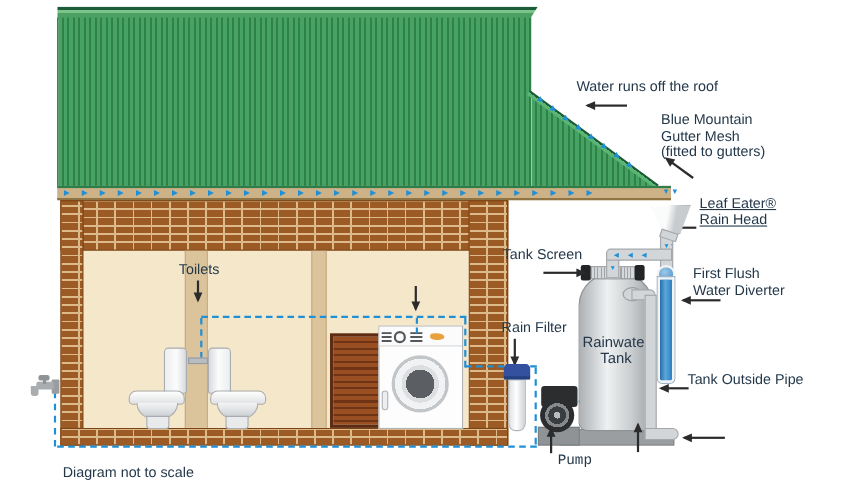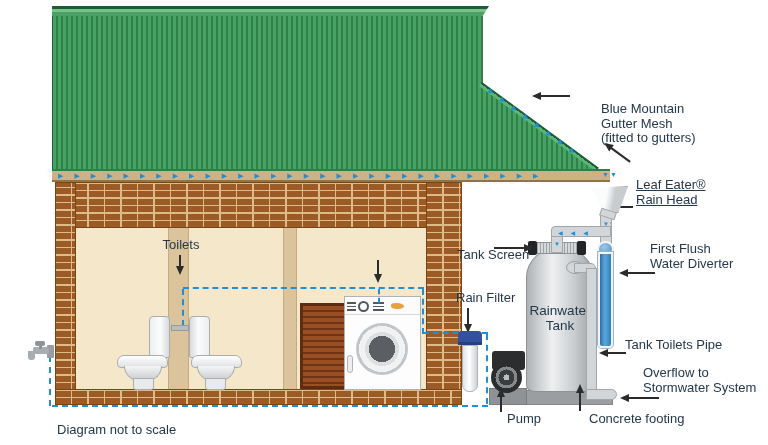--- a/index.html
+++ b/index.html
@@ -164,60 +164,56 @@
               background:radial-gradient(circle,#b9bcbe 0 3px,#3a3d40 3px 8px,#85898c 8px 11px,#2c2d2f 11px 16px);"></div>
 
   <div class="abs" style="left:458px;top:331px;width:24px;height:14px;background:#33519e;border-radius:4px 4px 1px 1px;
               box-shadow:inset 0 -3px 0 #24407f;z-index:6;"></div>
   <div class="abs" style="left:462px;top:345px;width:16px;height:47px;background:linear-gradient(90deg,#dfe2e4,#ffffff 45%,#cfd2d4);
               border:1px solid #b2b5b8;border-radius:0 0 7px 7px;"></div>
 
   <div class="abs" style="left:-10px;top:428px;width:24px;height:24px;border:3px solid #47a5e0;border-radius:50%;
               border-top-color:transparent;border-right-color:transparent;transform:rotate(25deg);"></div>
 
+  <div class="lbl" style="left:524px;top:72px;">Water runs off the roof</div>
   <div class="arr arr-h head-left" style="left:534px;top:95px;width:36px;"></div>
 
   <div class="lbl" style="left:601px;top:102px;">
     <span>Blue Mountain</span><br>
     <span>Gutter Mesh</span><br>
     <span>(fitted to gutters)</span>
   </div>
   <div class="arr arr-h head-left" style="left:603px;top:152px;width:30px;transform:rotate(36deg);"></div>
 
   <div class="lbl" style="left:636px;top:178px;text-decoration:underline;">
     <span>Leaf Eater®</span><br>
     <span>Rain Head</span>
   </div>
   <div class="arr arr-h head-left" style="left:612px;top:206px;width:21px;"></div>
 
-  <div class="lbl" style="left:457px;top:248px;">Tank Screen</div>
+  <div class="lbl" style="left:457px;top:224px;">Tank Screen</div>
   <div class="arr arr-h head-right" style="left:494px;top:247px;width:37px;"></div>
 
-  <div class="lbl" style="left:630px;top:242px;margin-left:20px;">
+  <div class="lbl" style="left:630px;top:242px;">
     <span>First Flush</span><br>
     <span>Water Diverter</span>
   </div>
   <div class="arr arr-h head-left" style="left:621px;top:272px;width:34px;"></div>
 
   <div class="lbl" style="left:456px;top:291px;">Rain Filter</div>
   <div class="arr arr-v head-down" style="left:467px;top:308px;height:23px;"></div>
 
-  <div class="lbl" style="left:625px;top:338px;">Tank Toilets Pipe</div>
+  <div class="lbl" style="left:625px;top:338px;">Tank Outside Pipe</div>
   <div class="arr arr-h head-left" style="left:601px;top:352px;width:25px;"></div>
 
-  <div class="lbl" style="left:643px;top:366px;">
-    <span>Overflow to</span><br>
-    <span>Stormwater System</span>
-  </div>
   <div class="arr arr-h head-left" style="left:622px;top:397px;width:37px;"></div>
 
-  <div class="lbl" style="left:507px;top:412px;">Pump</div>
+  <div class="lbl" style="left:507px;top:412px;font-family:Liberation Mono, monospace;">Pump</div>
   <div class="arr arr-v head-up" style="left:500px;top:390px;height:22px;"></div>
 
-  <div class="lbl" style="left:589px;top:412px;">Concrete footing</div>
   <div class="arr arr-v head-up" style="left:579px;top:386px;height:25px;"></div>
 
   <div class="lbl center" style="left:155px;top:238px;width:52px;">Toilets</div>
   <div class="arr arr-v head-down" style="left:179px;top:255px;height:18px;"></div>
 
   <div class="arr arr-v head-down" style="left:377px;top:260px;height:21px;"></div>
 
 
   <div class="lbl" style="left:57px;top:423px;">Diagram not to scale</div>
 

